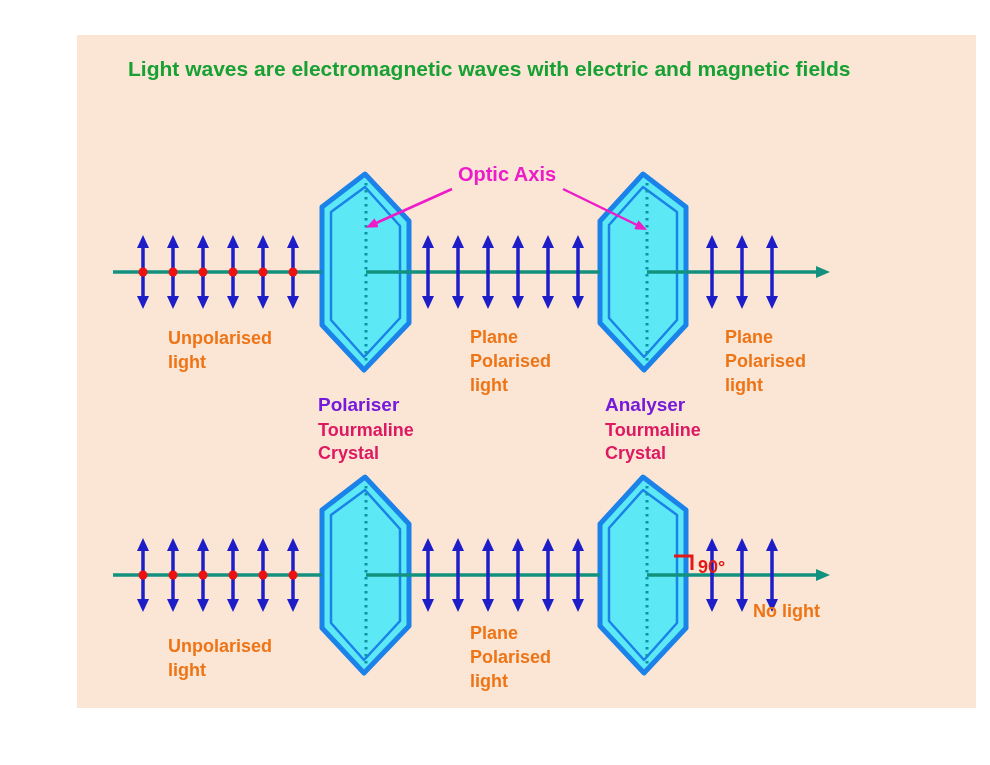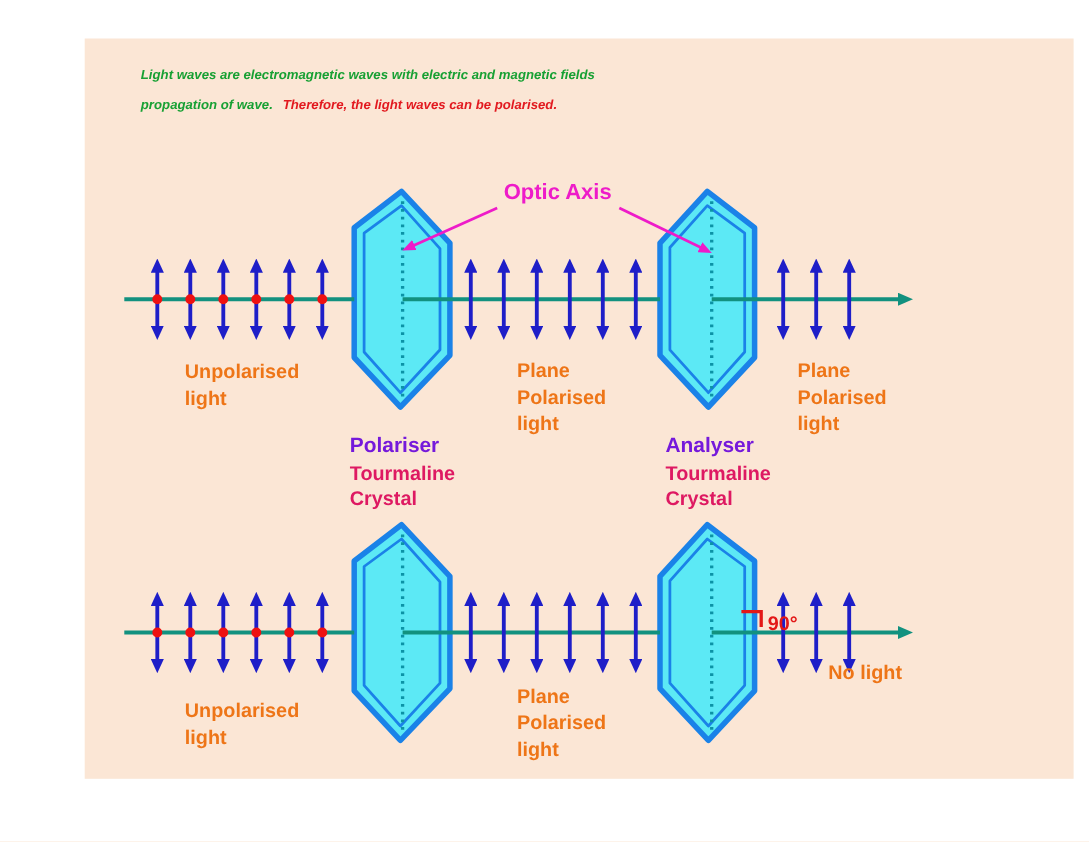--- a/index.html
+++ b/index.html
@@ -7,21 +7,21 @@
     width:990px;height:765px;position:relative;overflow:hidden;
     background:var(--page-bg,#fff);
     font-family:"Liberation Sans",sans-serif;
   }
   .slide{
     position:absolute;left:77px;top:35px;width:899px;height:673px;
     background:var(--slide-bg,#fbe6d5);
   }
   .title{
     position:absolute;left:51px;top:20px;width:830px;
-    font-size:12px;font-weight:bold;line-height:27px;white-space:nowrap;font-style:italic;
+    font-size:21px;font-weight:bold;line-height:27px;white-space:nowrap;
   }
   .title .green{color:var(--title-green,#17a033);}
   .title .red{color:var(--title-red,#e2191f);margin-left:9px;}
   svg.overlay{position:absolute;left:0;top:0;}
   .t{font-family:"Liberation Sans",sans-serif;font-weight:bold;}
   .orange{fill:var(--label-orange,#ee7517);font-size:18px;}
   .purple{fill:var(--label-purple,#7519db);font-size:19px;}
   .crimson{fill:var(--label-crimson,#de1962);font-size:18px;}
   .magenta{fill:var(--label-magenta,#ee1bc9);font-size:20px;text-anchor:middle;}
   .redtxt{fill:var(--angle-red,#e31818);font-size:18px;}
@@ -42,21 +42,20 @@
   #mblue path{fill:var(--arrow-blue,#1e1ec8);}
   #mteal path{fill:var(--ray-teal,#12917f);}
   #mmag path{fill:var(--label-magenta,#ee1bc9);}
 </style>
 </head>
 <body>
 
 <div class="slide">
   <div class="title">
     <div><span class="green">Light waves are electromagnetic waves with electric and magnetic fields</span></div>
-    <div><span class="green">propagation of wave.</span><span class="red">Therefore, the light waves can be polarised.</span></div>
   </div>
 </div>
 
 <svg class="overlay" width="990" height="765" viewBox="0 0 990 765">
   <defs>
     <marker id="mblue" orient="auto-start-reverse" markerUnits="userSpaceOnUse" markerWidth="13" markerHeight="12" refX="2" refY="6">
       <path d="M0,0 L13,6 L0,12 Z"></path>
     </marker>
     <marker id="mteal" orient="auto" markerUnits="userSpaceOnUse" markerWidth="14" markerHeight="12" refX="2" refY="6">
       <path d="M0,0 L14,6 L0,12 Z"></path>

